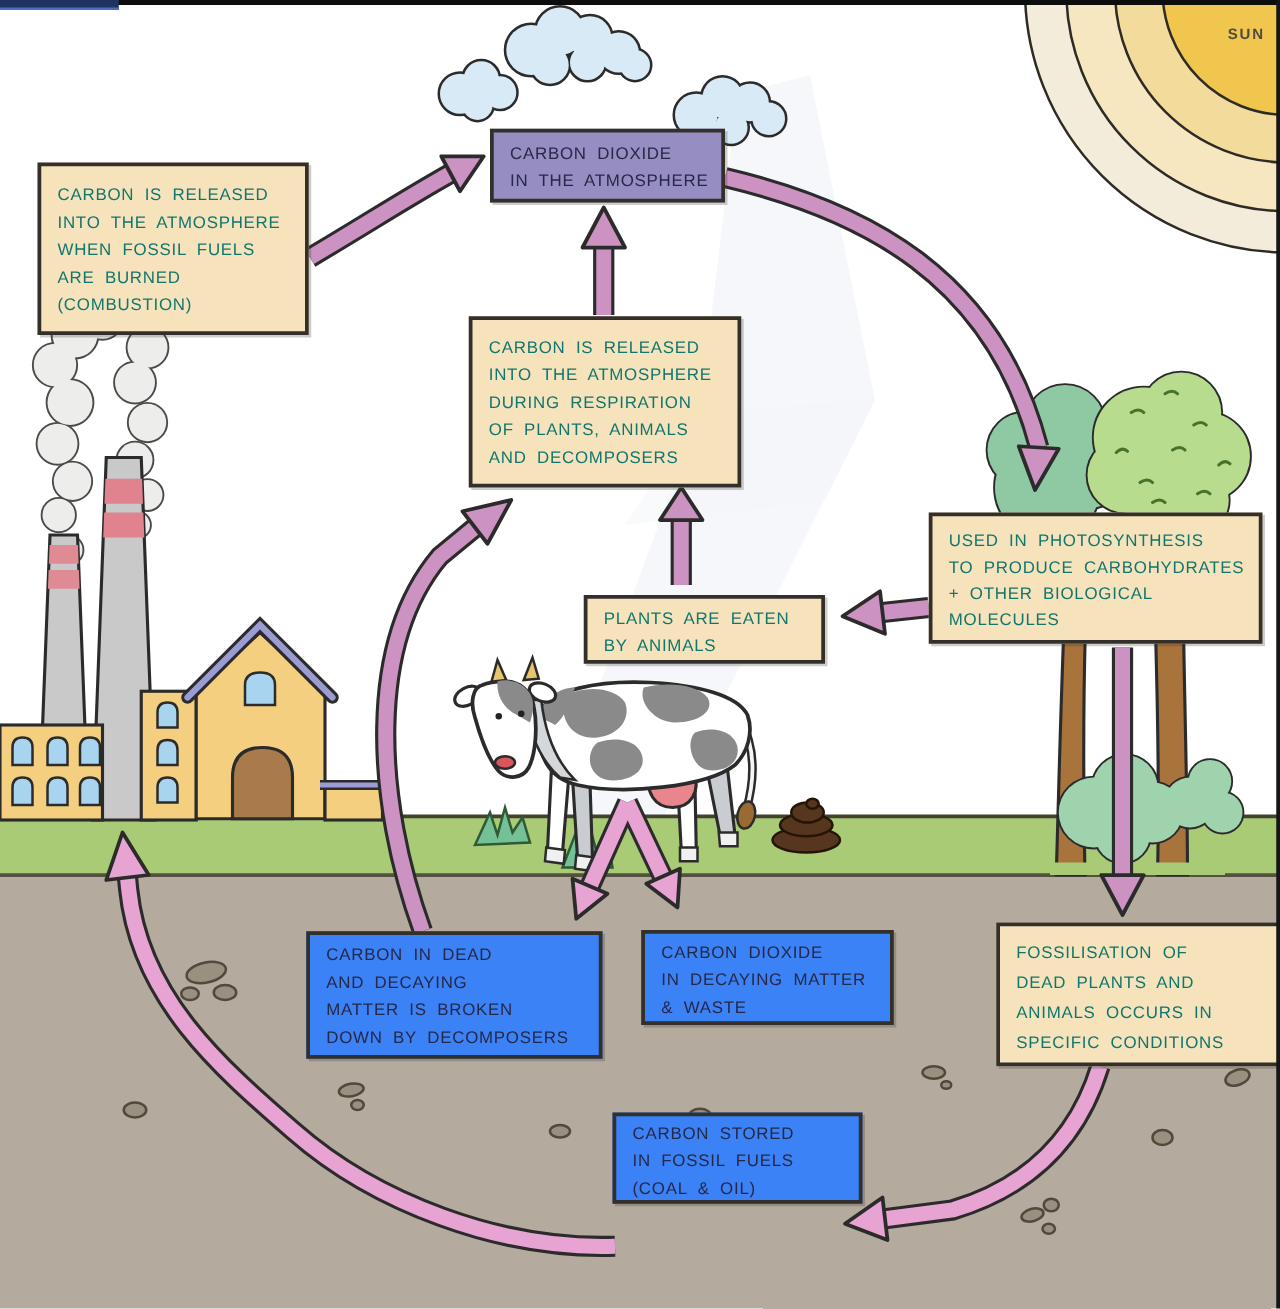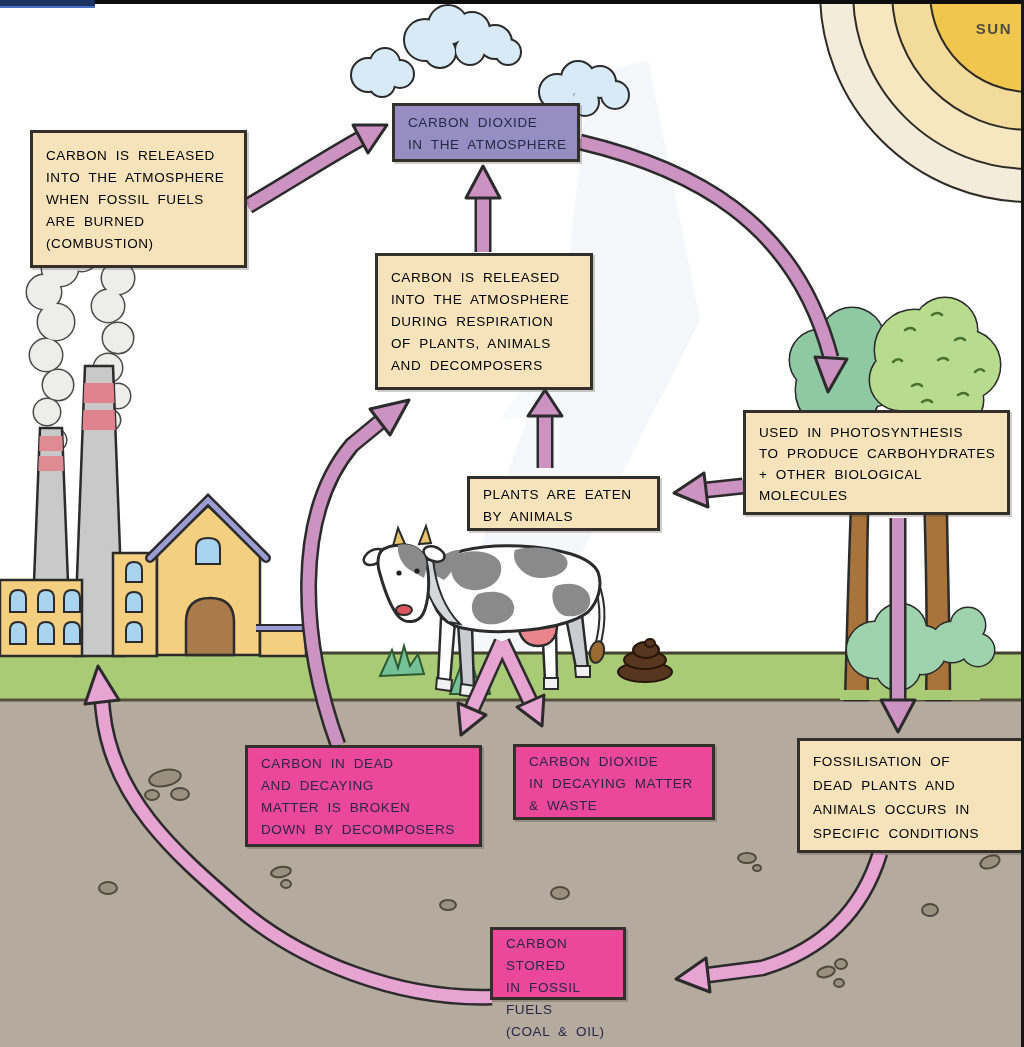--- a/index.html
+++ b/index.html
@@ -3,30 +3,30 @@
 <meta charset="utf-8">
 <style>
   html,body{margin:0;padding:0;background:#ffffff;}
   #canvas{
     position:relative;width:1024px;height:1047px;overflow:hidden;background:#ffffff;
     font-family:"Liberation Sans","DejaVu Sans",sans-serif;
   }
   #scene{position:absolute;left:0;top:0;width:1024px;height:1047px;}
   .lbl{
     position:absolute;box-sizing:border-box;border:3px solid #332f2a;
-    white-space:pre-line;color:#000000;font-size:13.5px;line-height:22px;
+    white-space:pre-line;color:#0f766e;font-size:13.5px;line-height:22px;
     letter-spacing:0.6px;word-spacing:4px;padding:8px 8px 0 13px;
     box-shadow:2px 2px 0 rgba(60,55,45,.25);
   }
   .cream{background:#F6E3BB;}
-  .purple{background:#ec4899;color:#272747;}
+  .purple{background:#3b82f6;color:#272747;}
   .purpledark{background:#968EC2;color:#272747;}
   #sun-label{
     position:absolute;left:952px;top:20px;width:60px;color:#4f4b40;
-    font-weight:bold;font-size:15px;letter-spacing:1.5px;text-align:right;
+    font-weight:bold;font-size:12px;letter-spacing:1.5px;text-align:right;
   }
   #top-bar{position:absolute;left:0;top:0;width:1024px;height:4px;background:#0d0d0d;}
   #top-bar-accent{position:absolute;left:0;top:0;width:95px;height:6px;background:#1d3362;border-bottom:2px solid #4a6fc0;}
   #right-border{position:absolute;right:0;top:0;width:3px;height:1047px;background:#161616;}
 </style>
 </head>
 <body>
 
 <div id="canvas">
 
@@ -394,21 +394,21 @@
 
   <div class="lbl purple" style="left:513px;top:744px;width:202px;height:76px;padding-top:4px;">CARBON DIOXIDE
 IN DECAYING MATTER
 &amp; WASTE</div>
 
   <div class="lbl cream" style="left:784px;top:738px;width:233px;height:115px;padding-top:9px;line-height:24px;margin-left:13px;">FOSSILISATION OF
 DEAD PLANTS AND
 ANIMALS OCCURS IN
 SPECIFIC CONDITIONS</div>
 
-  <div class="lbl purple" style="left:490px;top:927px;width:136px;height:73px;padding-top:3px;">CARBON STORED
+  <div class="lbl purple" style="left:490px;top:890px;width:200px;height:73px;padding-top:3px;">CARBON STORED
 IN FOSSIL FUELS
 (COAL &amp; OIL)</div>
 
   <div id="sun-label">SUN</div>
 
   <div id="top-bar"></div>
   <div id="top-bar-accent"></div>
   <div id="right-border"></div>
 </div>
 

